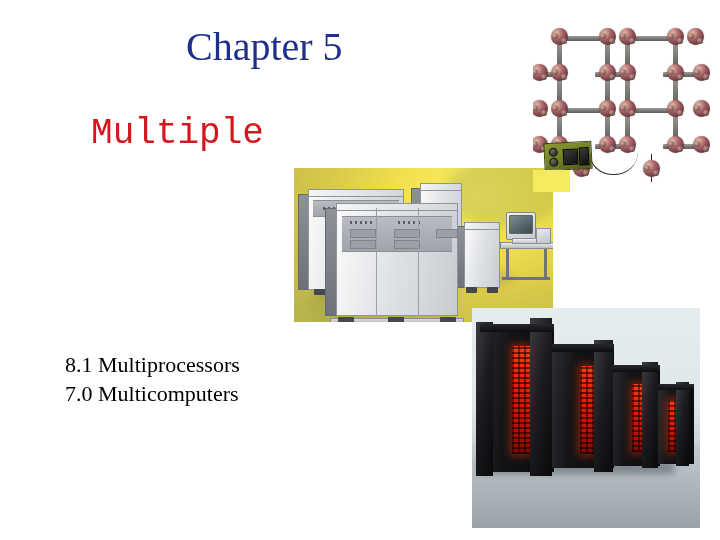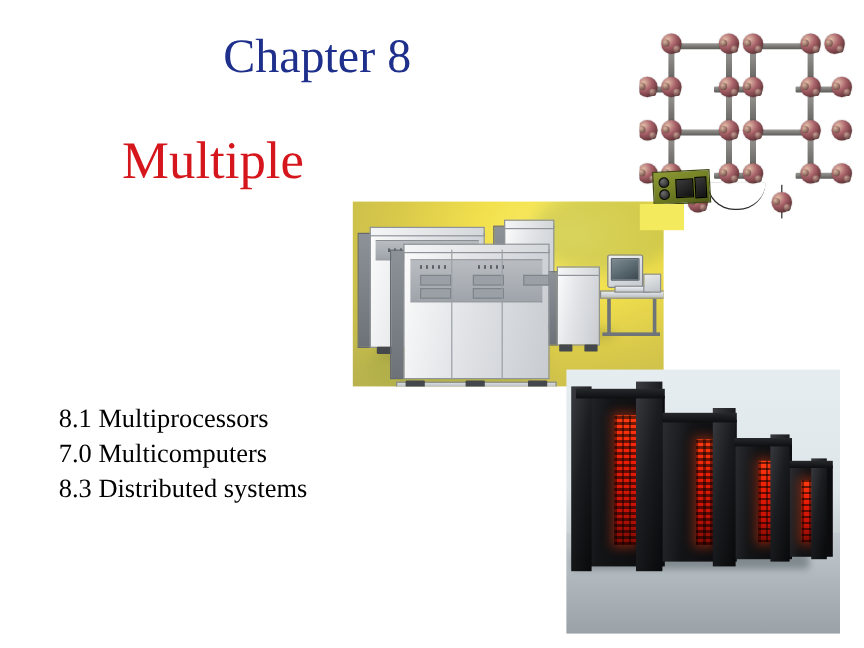--- a/index.html
+++ b/index.html
@@ -34,34 +34,34 @@
     font-family: "Liberation Serif", "DejaVu Serif", serif;
     white-space: nowrap;
     letter-spacing: 0px;
   }
   #main-title {
     position: absolute;
     left: 45px;
     top: 110px;
     width: 265px;
     text-align: center;
-    font-size: 44px;
+    font-size: 36px;
     line-height: 47px;
     color: #d5161c;
-    font-family: Liberation Serif, serif;
+    font-family: Liberation Mono, monospace;
   }
   #main-title div { display: block; }
 
   #agenda-list {
     position: absolute;
     left: 49px;
     top: 334px;
     width: 300px;
     list-style: none;
-    margin: 0;
+    margin: 16px;
     padding: 0;
     font-size: 22px;
     line-height: 29px;
     color: #000000;
     font-family: "Liberation Serif", "DejaVu Serif", serif;
   }
   #agenda-list li { white-space: nowrap; }
 
   
   #mesh-photo {
@@ -325,30 +325,29 @@
     background: rgba(60,70,75,.45);
     filter: blur(3px);
     z-index: 2;
   }
 </style>
 </head>
 <body>
 
 <div id="slide">
 
-  <div id="chapter-title">Chapter 8</div>
+  <div id="chapter-title">Chapter 5</div>
 
   <div id="main-title">
     <div>Multiple</div>
   </div>
 
   <ul id="agenda-list">
     <li>8.1 Multiprocessors</li>
     <li>7.0 Multicomputers</li>
-    <li>8.3 Distributed systems</li>
   </ul>
 
   <div id="mesh-photo">
 
     <div class="mesh-link h" style="left:28px;  top:24px;  width:40px;"></div>
     <div class="mesh-link h" style="left:96px;  top:24px;  width:40px;"></div>
     <div class="mesh-link h" style="left:-6px;  top:60px;  width:40px;"></div>
     <div class="mesh-link h" style="left:62px;  top:60px;  width:40px;"></div>
     <div class="mesh-link h" style="left:130px; top:60px;  width:40px;"></div>
     <div class="mesh-link h" style="left:28px;  top:96px;  width:40px;"></div>

